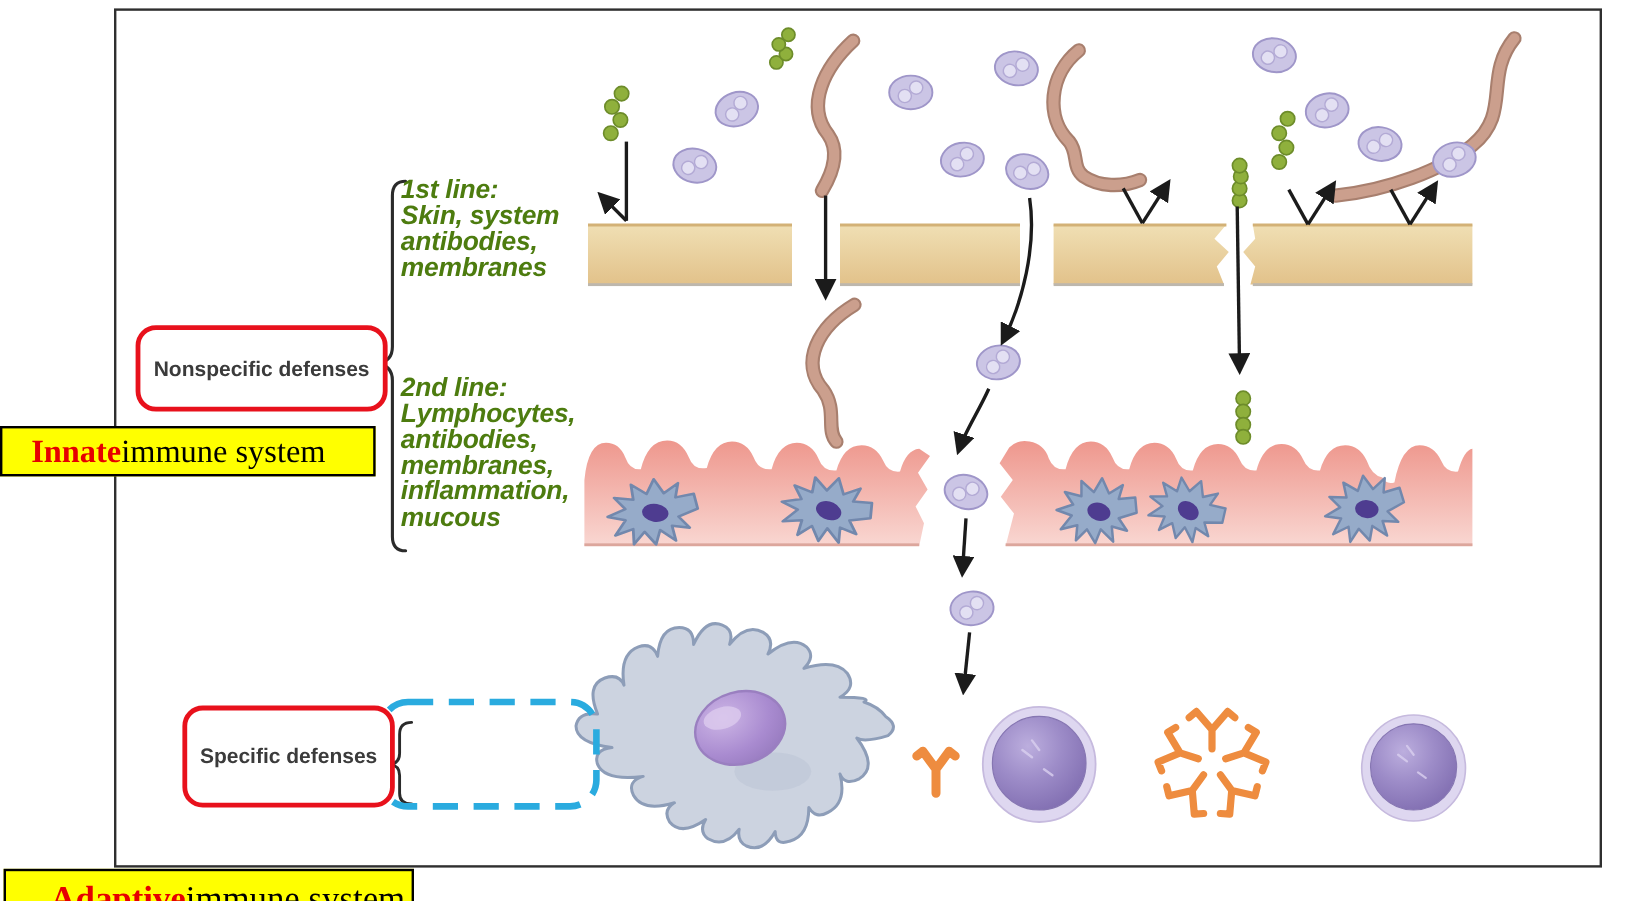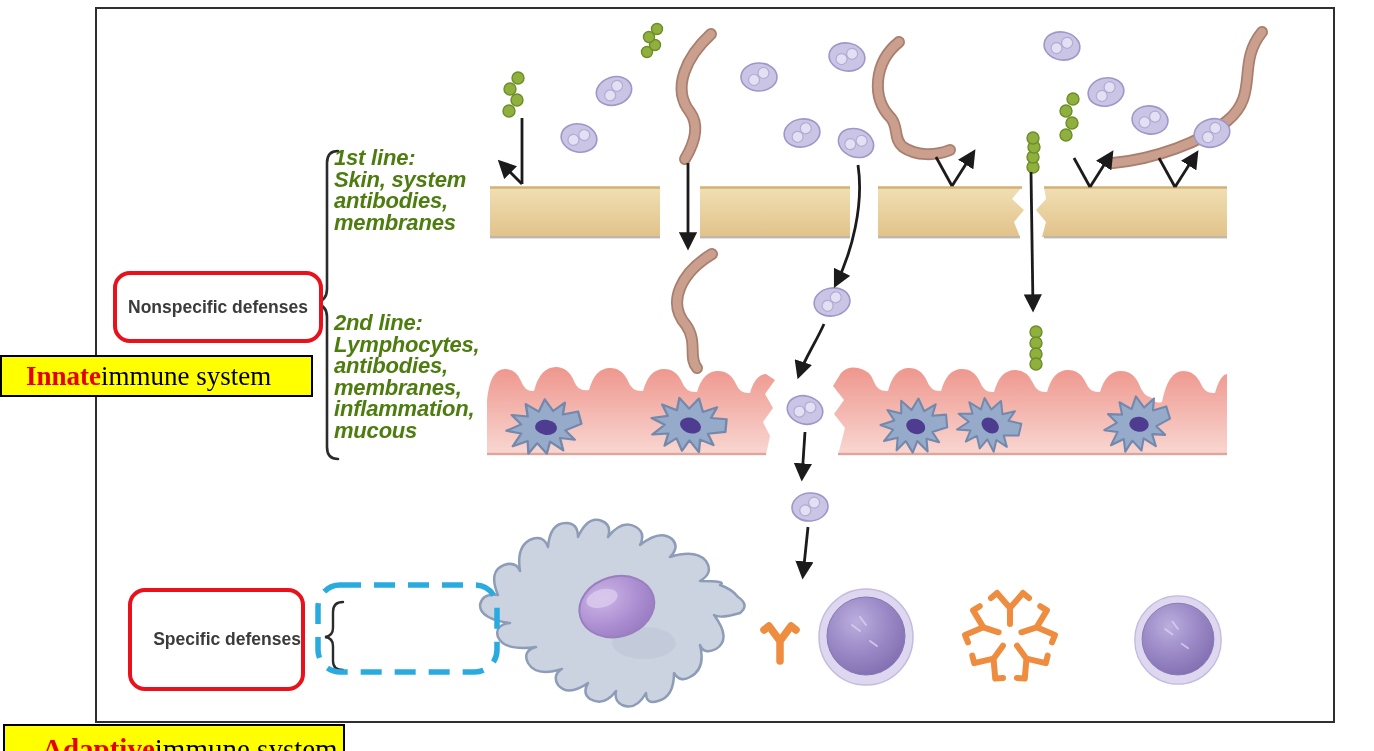--- a/index.html
+++ b/index.html
@@ -14,21 +14,21 @@
              border-radius:17px;background:#fff;display:flex;align-items:center;
              justify-content:center;color:#3b3b3b;font-weight:bold;font-size:17.5px;
              white-space:nowrap;}
   .system-box{position:absolute;box-sizing:border-box;background:#ffff00;
               border:2.5px solid #000;display:flex;align-items:center;
               font-family:Liberation Serif, serif;color:#000;white-space:nowrap;}
   .system-box .hl{color:#e60000;font-weight:bold;}
   #innate-box{left:0;top:355px;width:313px;height:42px;font-size:27px;padding-left:24px;}
   #adaptive-box{left:3px;top:695px;width:342px;height:50px;font-size:29px;padding-left:37px;margin-top:29px;}
   #nonspecific-box{left:113px;top:271px;width:210px;height:72px;}
-  #specific-box{left:128px;top:588px;width:177px;height:103px;justify-content:flex-end;}
+  #specific-box{left:152px;top:588px;width:177px;height:85px;}
   #first-line-label{left:334px;top:147px;}
   #second-line-label{left:334px;top:312px;}
   #third-line-label{left:347px;top:599px;}
 </style>
 </head>
 <body>
 
 <div class="stage">
 
   <div class="outer-frame"></div>

